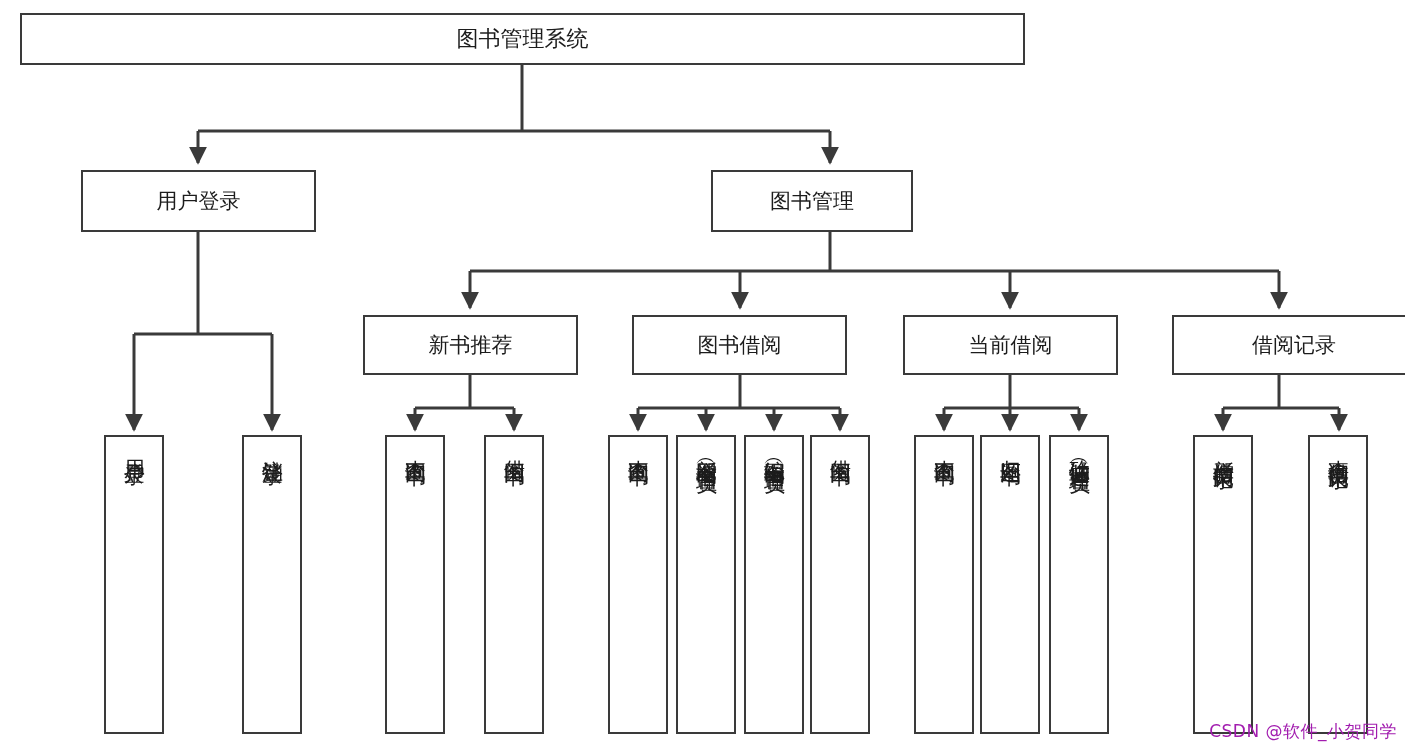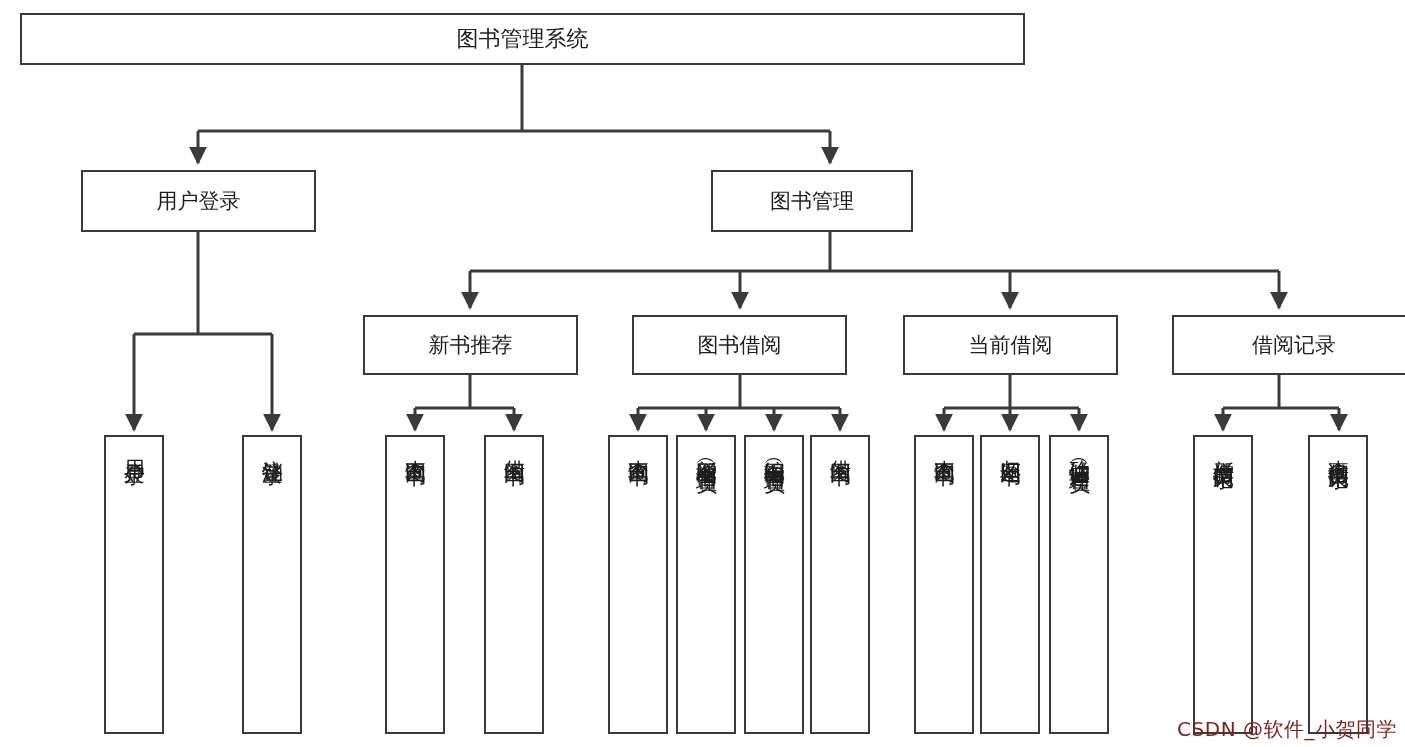--- a/index.html
+++ b/index.html
@@ -30,22 +30,22 @@
     writing-mode:vertical-rl;
     text-orientation:upright;
     letter-spacing:2px;
     white-space:pre;
     display:block;
   }
   .htext{white-space:nowrap;display:block;}
   .watermark{
     position:absolute;
     right:8px;bottom:4px;
-    font-size:20px;
-    color:#7f1d1d;
+    font-size:17px;
+    color:#a21caf;
     white-space:nowrap;
     pointer-events:none;
     letter-spacing:.5px;
   }
 </style>
 </head>
 <body>
 
 <div id="diagram-root">
 

